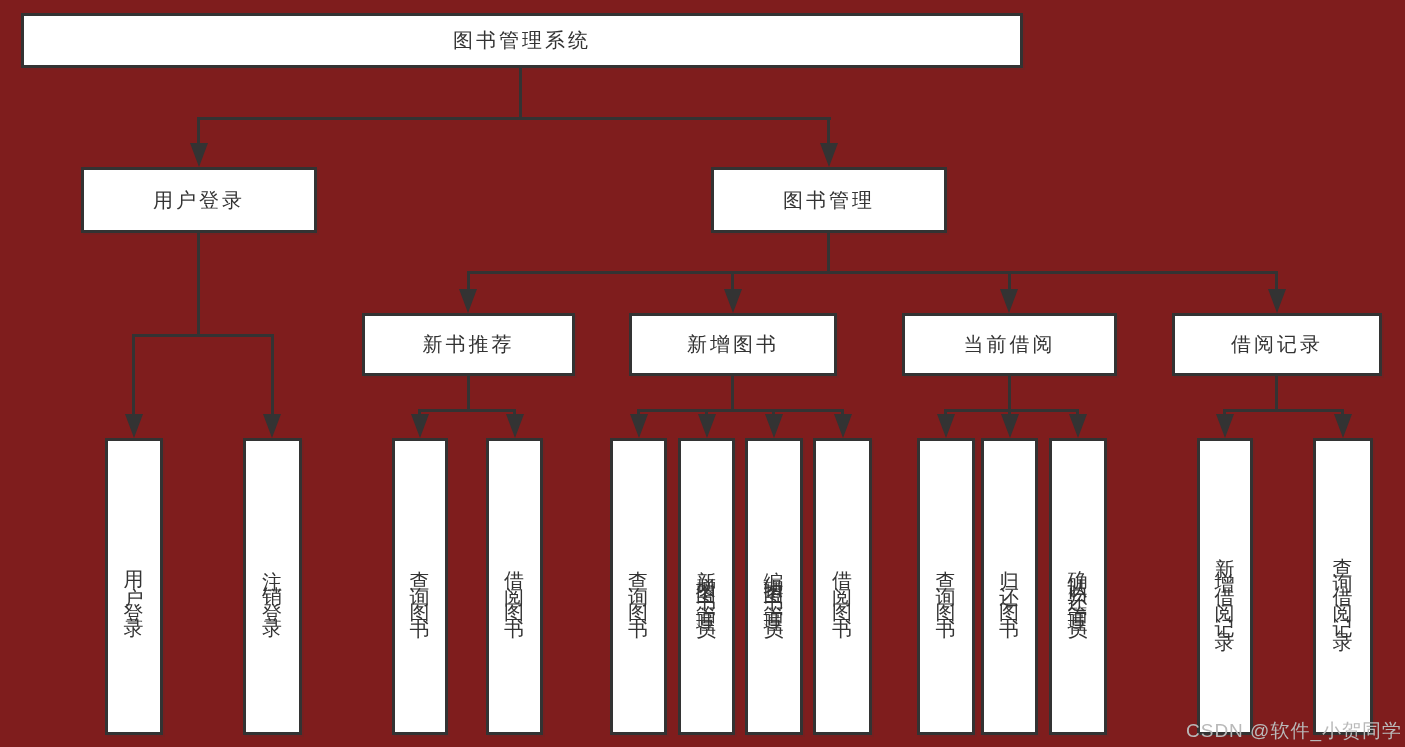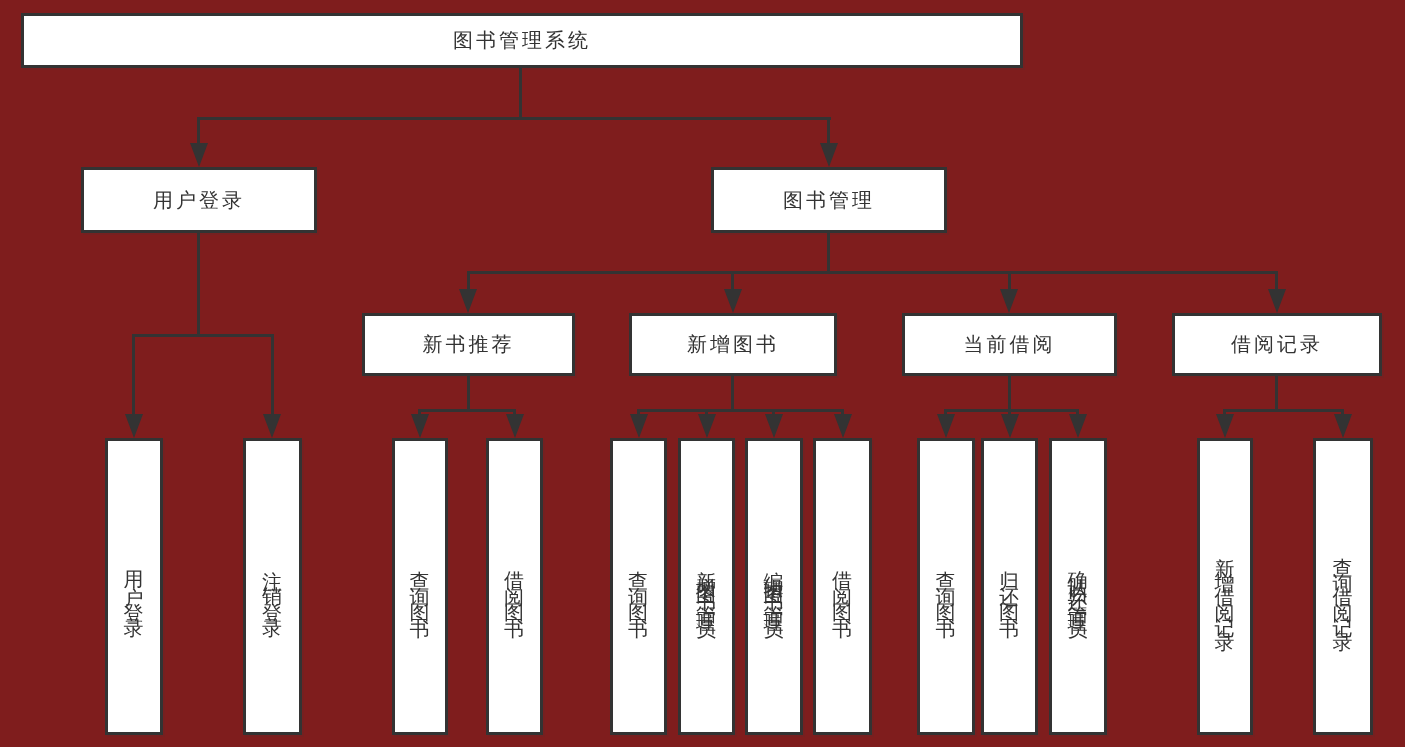--- a/index.html
+++ b/index.html
@@ -200,14 +200,15 @@
     <span class="vtext ls-tight">确认归还（管理员）</span>
   </div>
 
   <div class="node" style="left:1197px; top:438px; width:56px; height:297px;">
     <span class="vtext ls-mid">新增借阅记录</span>
   </div>
   <div class="node" style="left:1313px; top:438px; width:60px; height:297px;">
     <span class="vtext ls-mid">查询借阅记录</span>
   </div>
 
+  <div class="watermark">CSDN @软件_小贺同学</div>
 
 </div>
 
 </body></html>

